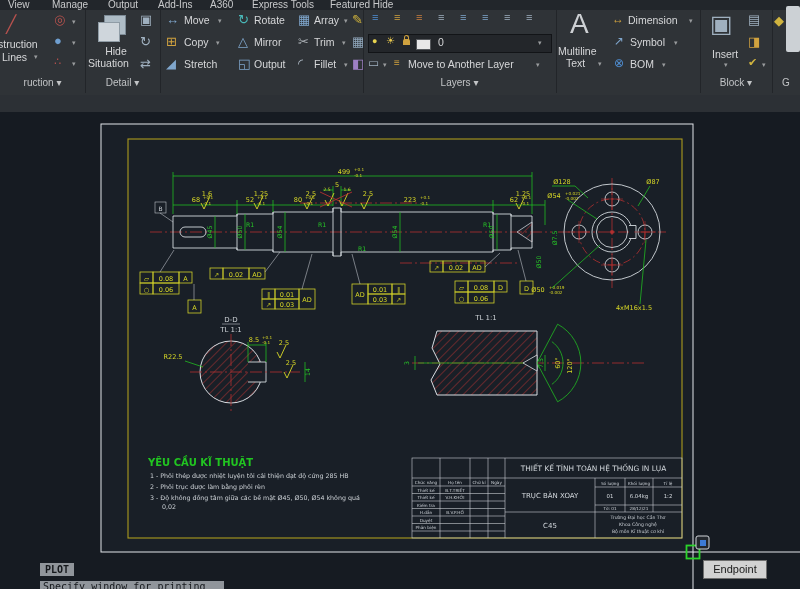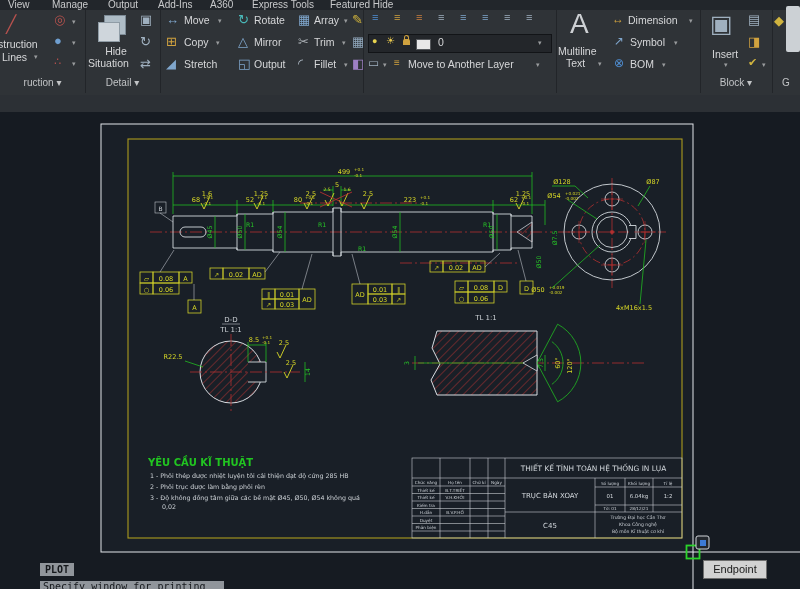--- a/index.html
+++ b/index.html
@@ -133,20 +133,21 @@
     <span class="ric" style="left:386px;top:36px;color:#e8c84f;font-size:10px">☀</span>
     <i class="lock"></i>
     <div class="swatch"></div>
     <span class="rtx" style="left:438px;top:36px">0</span>
     <span class="rar" style="left:538px;top:39px">▾</span>
     <span class="ric" style="left:368px;top:57px;color:#9fb0bf;font-size:12px">▭</span>
     <span class="rar" style="left:383px;top:61px">▾</span>
     <span class="ric" style="left:394px;top:58px;color:#d0a23f;font-size:10px">≡</span>
     <span class="rtx" style="left:408px;top:58px">Move to Another Layer</span>
     <span class="rar" style="left:536px;top:61px">▾</span>
+    <div class="plabel" style="left:363px;width:193px">Layers ▾</div>
 
     <span class="ric" style="left:570px;top:10px;color:#cdd0d3;font-size:28px">A</span>
     <span class="rtx" style="left:558px;top:45px">Multiline</span>
     <span class="rtx" style="left:566px;top:57px">Text</span>
     <span class="rar" style="left:598px;top:60px">▾</span>
     <span class="ric" style="left:612px;top:13px;color:#d0a23f;font-size:12px">↔</span>
     <span class="rtx" style="left:628px;top:14px">Dimension</span>
     <span class="rar" style="left:689px;top:17px">▾</span>
     <span class="ric" style="left:614px;top:35px;color:#7fa6cc;font-size:12px">↗</span>
     <span class="rtx" style="left:630px;top:36px">Symbol</span>

